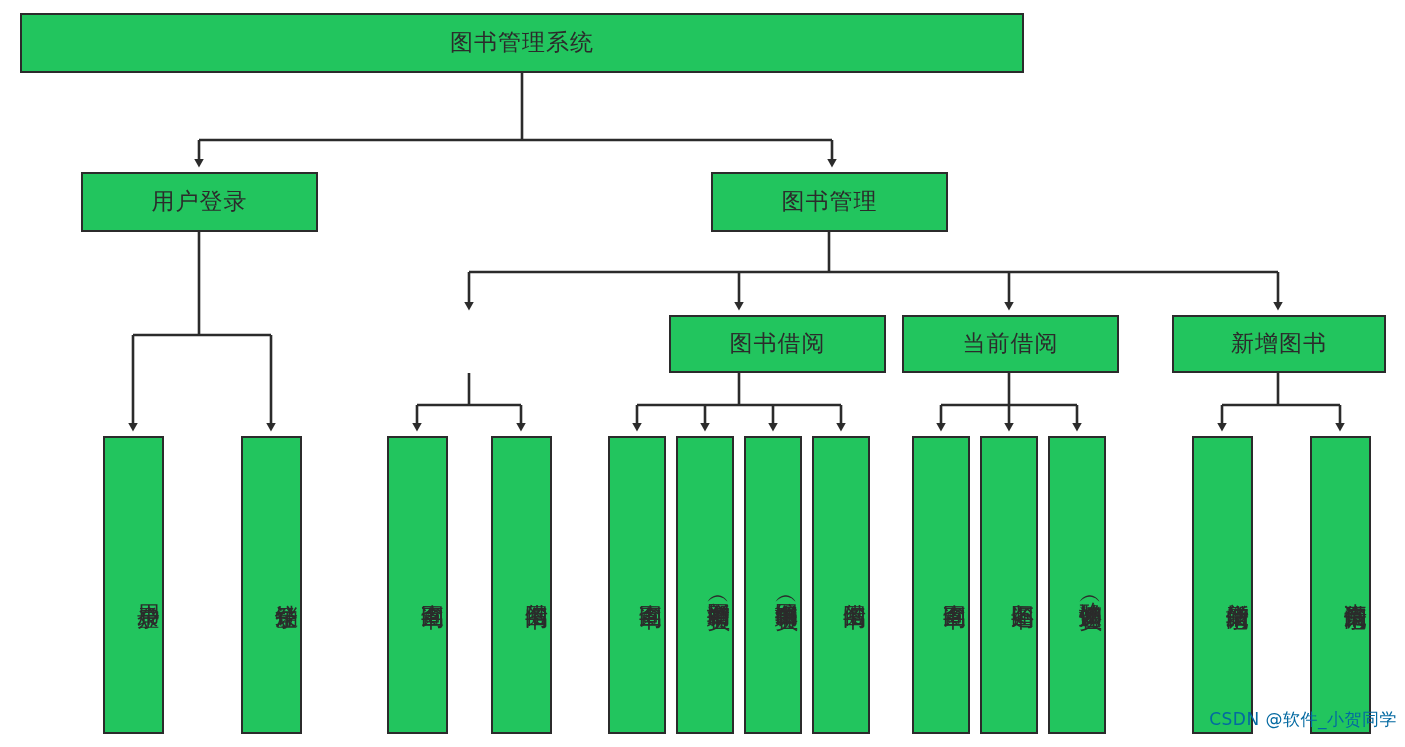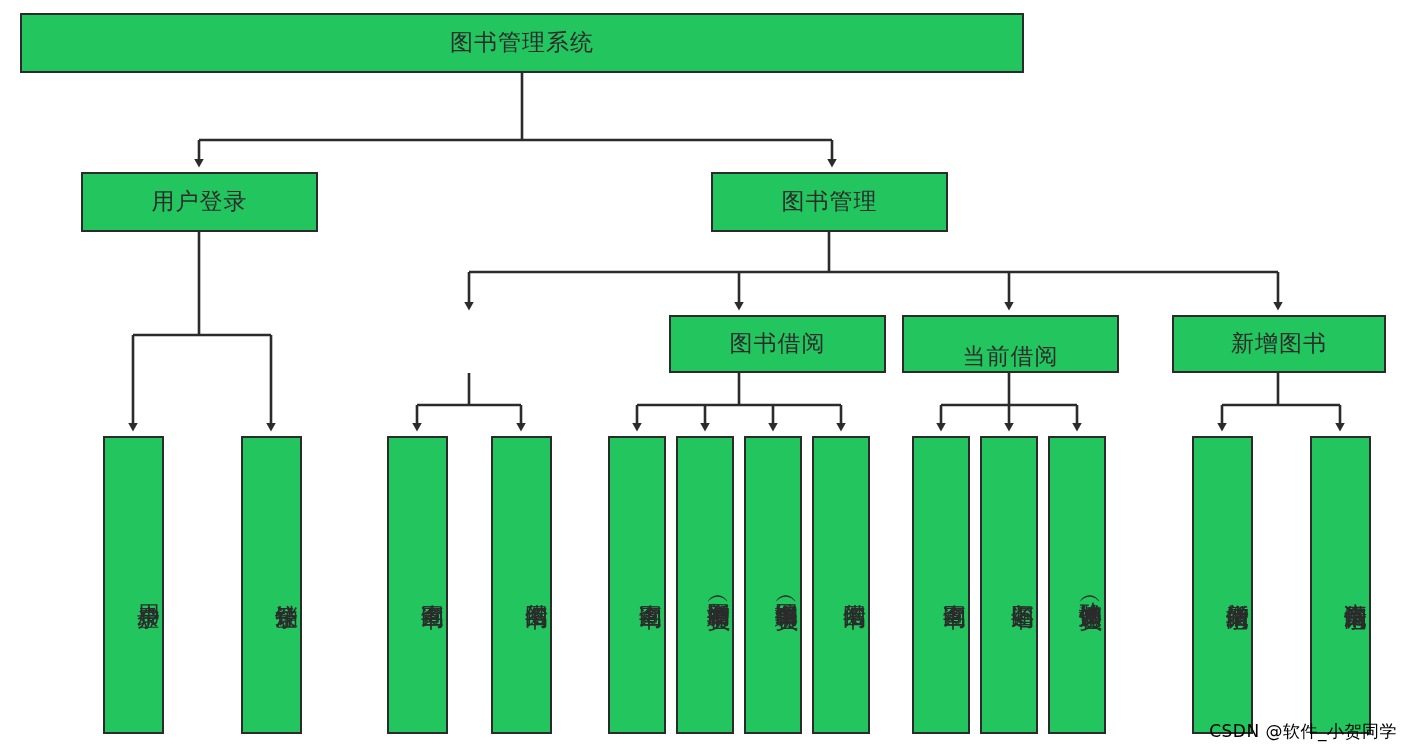--- a/index.html
+++ b/index.html
@@ -53,23 +53,23 @@
     line-height: 1.15;
   }
   .node-v .vlabel {
     writing-mode: vertical-rl;
     text-orientation: upright;
     display: block;
   }
   #watermark {
     position: absolute;
     right: 8px;
-    bottom: 4px;
+    bottom: 16px;
     font-size: 17px;
-    color: #000000;
+    color: #0369a1;
     letter-spacing: 0.5px;
     white-space: nowrap;
     user-select: none;
     margin-top: 14px;
   }
 </style>
 </head>
 <body>
 
 <div id="diagram-canvas">
@@ -131,21 +131,21 @@
   <div class="node node-h" style="left:81px; top:172px; width:237px; height:60px;">
     <span>用户登录</span>
   </div>
   <div class="node node-h" style="left:711px; top:172px; width:237px; height:60px;">
     <span>图书管理</span>
   </div>
 
   <div class="node node-h" style="left:669px; top:315px; width:217px; height:58px;">
     <span>图书借阅</span>
   </div>
-  <div class="node node-h" style="left:902px; top:315px; width:217px; height:58px;align-items:flex-end;">
+  <div class="node node-h" style="left:902px; top:315px; width:217px; height:58px;">
     <span>当前借阅</span>
   </div>
   <div class="node node-h" style="left:1172px; top:315px; width:214px; height:58px;">
     <span>新增图书</span>
   </div>
 
   <div class="node node-v" style="left:103px; top:436px; width:61px; height:298px;">
     <span class="vlabel">用户登录</span>
   </div>
   <div class="node node-v" style="left:241px; top:436px; width:61px; height:298px;">

